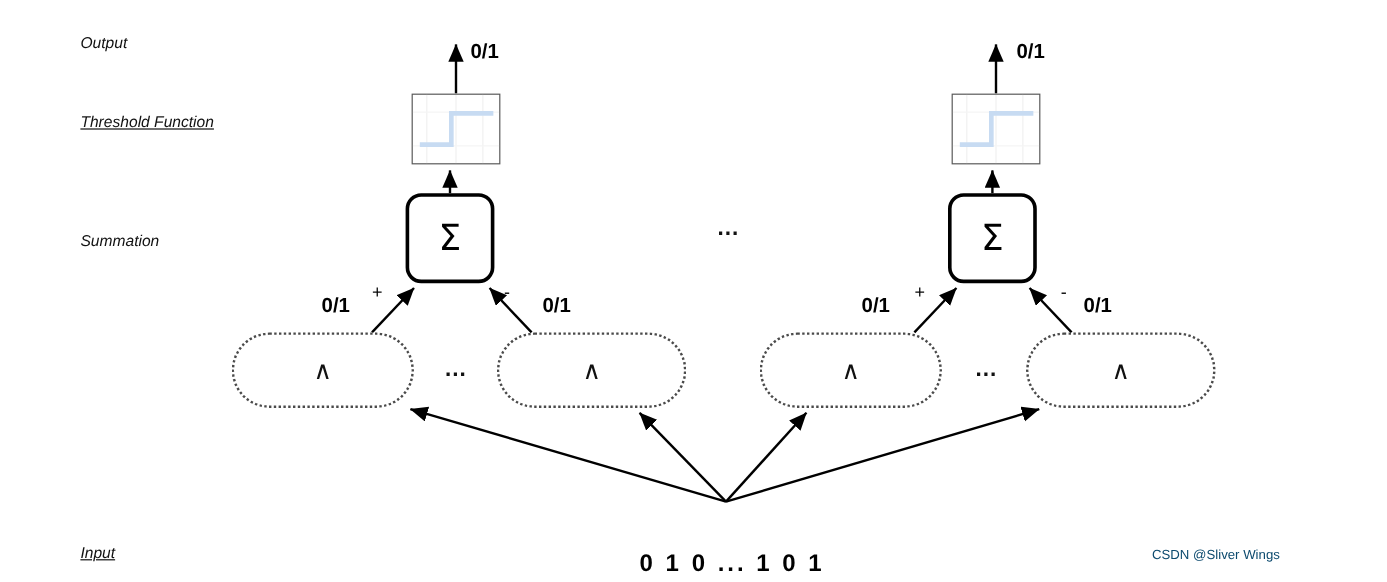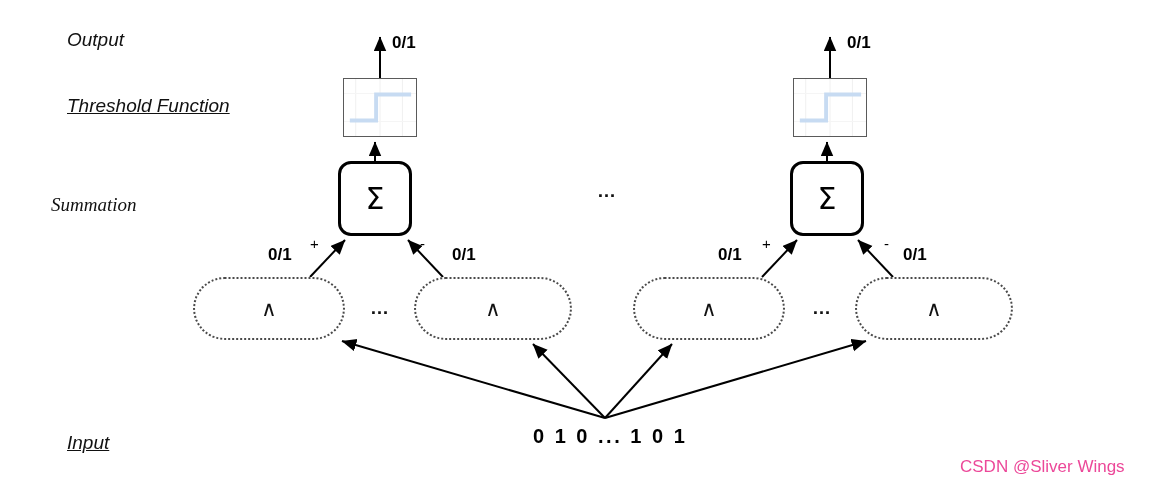--- a/index.html
+++ b/index.html
@@ -1,49 +1,49 @@
 <!DOCTYPE html>
 <html><head>
 <meta charset="utf-8">
 <style>
   html,body{margin:0;padding:0;background:#ffffff;}
   body{width:1156px;height:485px;position:relative;overflow:hidden;
        font-family:"Liberation Sans","DejaVu Sans",sans-serif;}
   #stage{position:absolute;left:0;top:0;width:1156px;height:485px;}
   svg.layer{position:absolute;left:0;top:0;width:1156px;height:485px;pointer-events:none;}
 
-  .row-label{position:absolute;font-style:italic;font-size:19px;color:#111;
+  .row-label{position:absolute;font-style:italic;font-size:13px;color:#111;
              line-height:1.35;white-space:pre-line;}
 
   .tf-box{position:absolute;border:1.5px solid #5a5a5a;background:#ffffff;box-sizing:border-box;}
 
   .sum-box{position:absolute;border:3px solid #000;border-radius:13px;background:#fff;
            box-sizing:border-box;display:flex;align-items:center;justify-content:center;
            font-size:30px;color:#000;font-family:"DejaVu Sans",sans-serif;}
 
   .clause{position:absolute;border:2.5px dotted #4a4a4a;border-radius:999px;background:#fff;
           box-sizing:border-box;display:flex;align-items:center;justify-content:center;
           font-size:21px;color:#111;font-family:"DejaVu Sans",sans-serif;}
 
   .io-label{position:absolute;font-size:17px;font-weight:bold;color:#000;white-space:nowrap;text-align:center;}
   .sign{position:absolute;font-size:15px;color:#000;font-weight:500;}
   .dots{position:absolute;font-size:19px;color:#111;letter-spacing:1px;font-weight:bold;}
   .input-bits{position:absolute;font-size:20px;font-weight:bold;color:#000;
               letter-spacing:2.5px;white-space:nowrap;}
-  .watermark{position:absolute;font-size:17px;color:#ec4899;white-space:nowrap;}
+  .watermark{position:absolute;font-size:11px;color:#0c4a6e;white-space:nowrap;}
 </style>
 </head>
 <body>
 
 <div id="stage">
 
   <div class="row-label" style="left:67px;top:27px;">Output</div>
   <div class="row-label" style="left:67px;top:93px;text-decoration:underline;">Threshold Function</div>
-  <div class="row-label" style="left:51px;top:192px;font-family:Liberation Serif, serif;">Summation</div>
-  <div class="row-label" style="left:67px;top:430px;text-decoration:underline;">Input</div>
+  <div class="row-label" style="left:67px;top:192px;">Summation</div>
+  <div class="row-label" style="left:67px;top:452px;text-decoration:underline;">Input</div>
 
   <svg class="layer" viewBox="0 0 1156 485">
     <defs>
       <marker id="ah" markerWidth="9" markerHeight="9" refX="7.2" refY="3.2" orient="auto" markerUnits="strokeWidth">
         <path d="M0,0 L7.4,3.2 L0,6.4 z" fill="#000"></path>
       </marker>
     </defs>
 
     <line x1="380" y1="78" x2="380" y2="37" stroke="#000" stroke-width="2" marker-end="url(#ah)"></line>
     <line x1="375" y1="161" x2="375" y2="142" stroke="#000" stroke-width="2" marker-end="url(#ah)"></line>
@@ -104,17 +104,17 @@
 
   <div class="io-label" style="left:718px;top:245px;">0/1</div>
   <div class="sign" style="left:762px;top:235px;">+</div>
   <div class="io-label" style="left:903px;top:245px;">0/1</div>
   <div class="sign" style="left:884px;top:235px;">-</div>
 
   <div class="clause" style="left:633px;top:277px;width:152px;height:63px;">∧</div>
   <div class="dots" style="left:812px;top:297px;">…</div>
   <div class="clause" style="left:855px;top:277px;width:158px;height:63px;">∧</div>
 
-  <div class="input-bits" style="left:533px;top:425px;">0 1 0 ... 1 0 1</div>
+  <div class="input-bits" style="left:533px;top:459px;">0 1 0 ... 1 0 1</div>
 
   <div class="watermark" style="left:960px;top:457px;">CSDN @Sliver  Wings</div>
 
 </div>
 
 </body></html>

